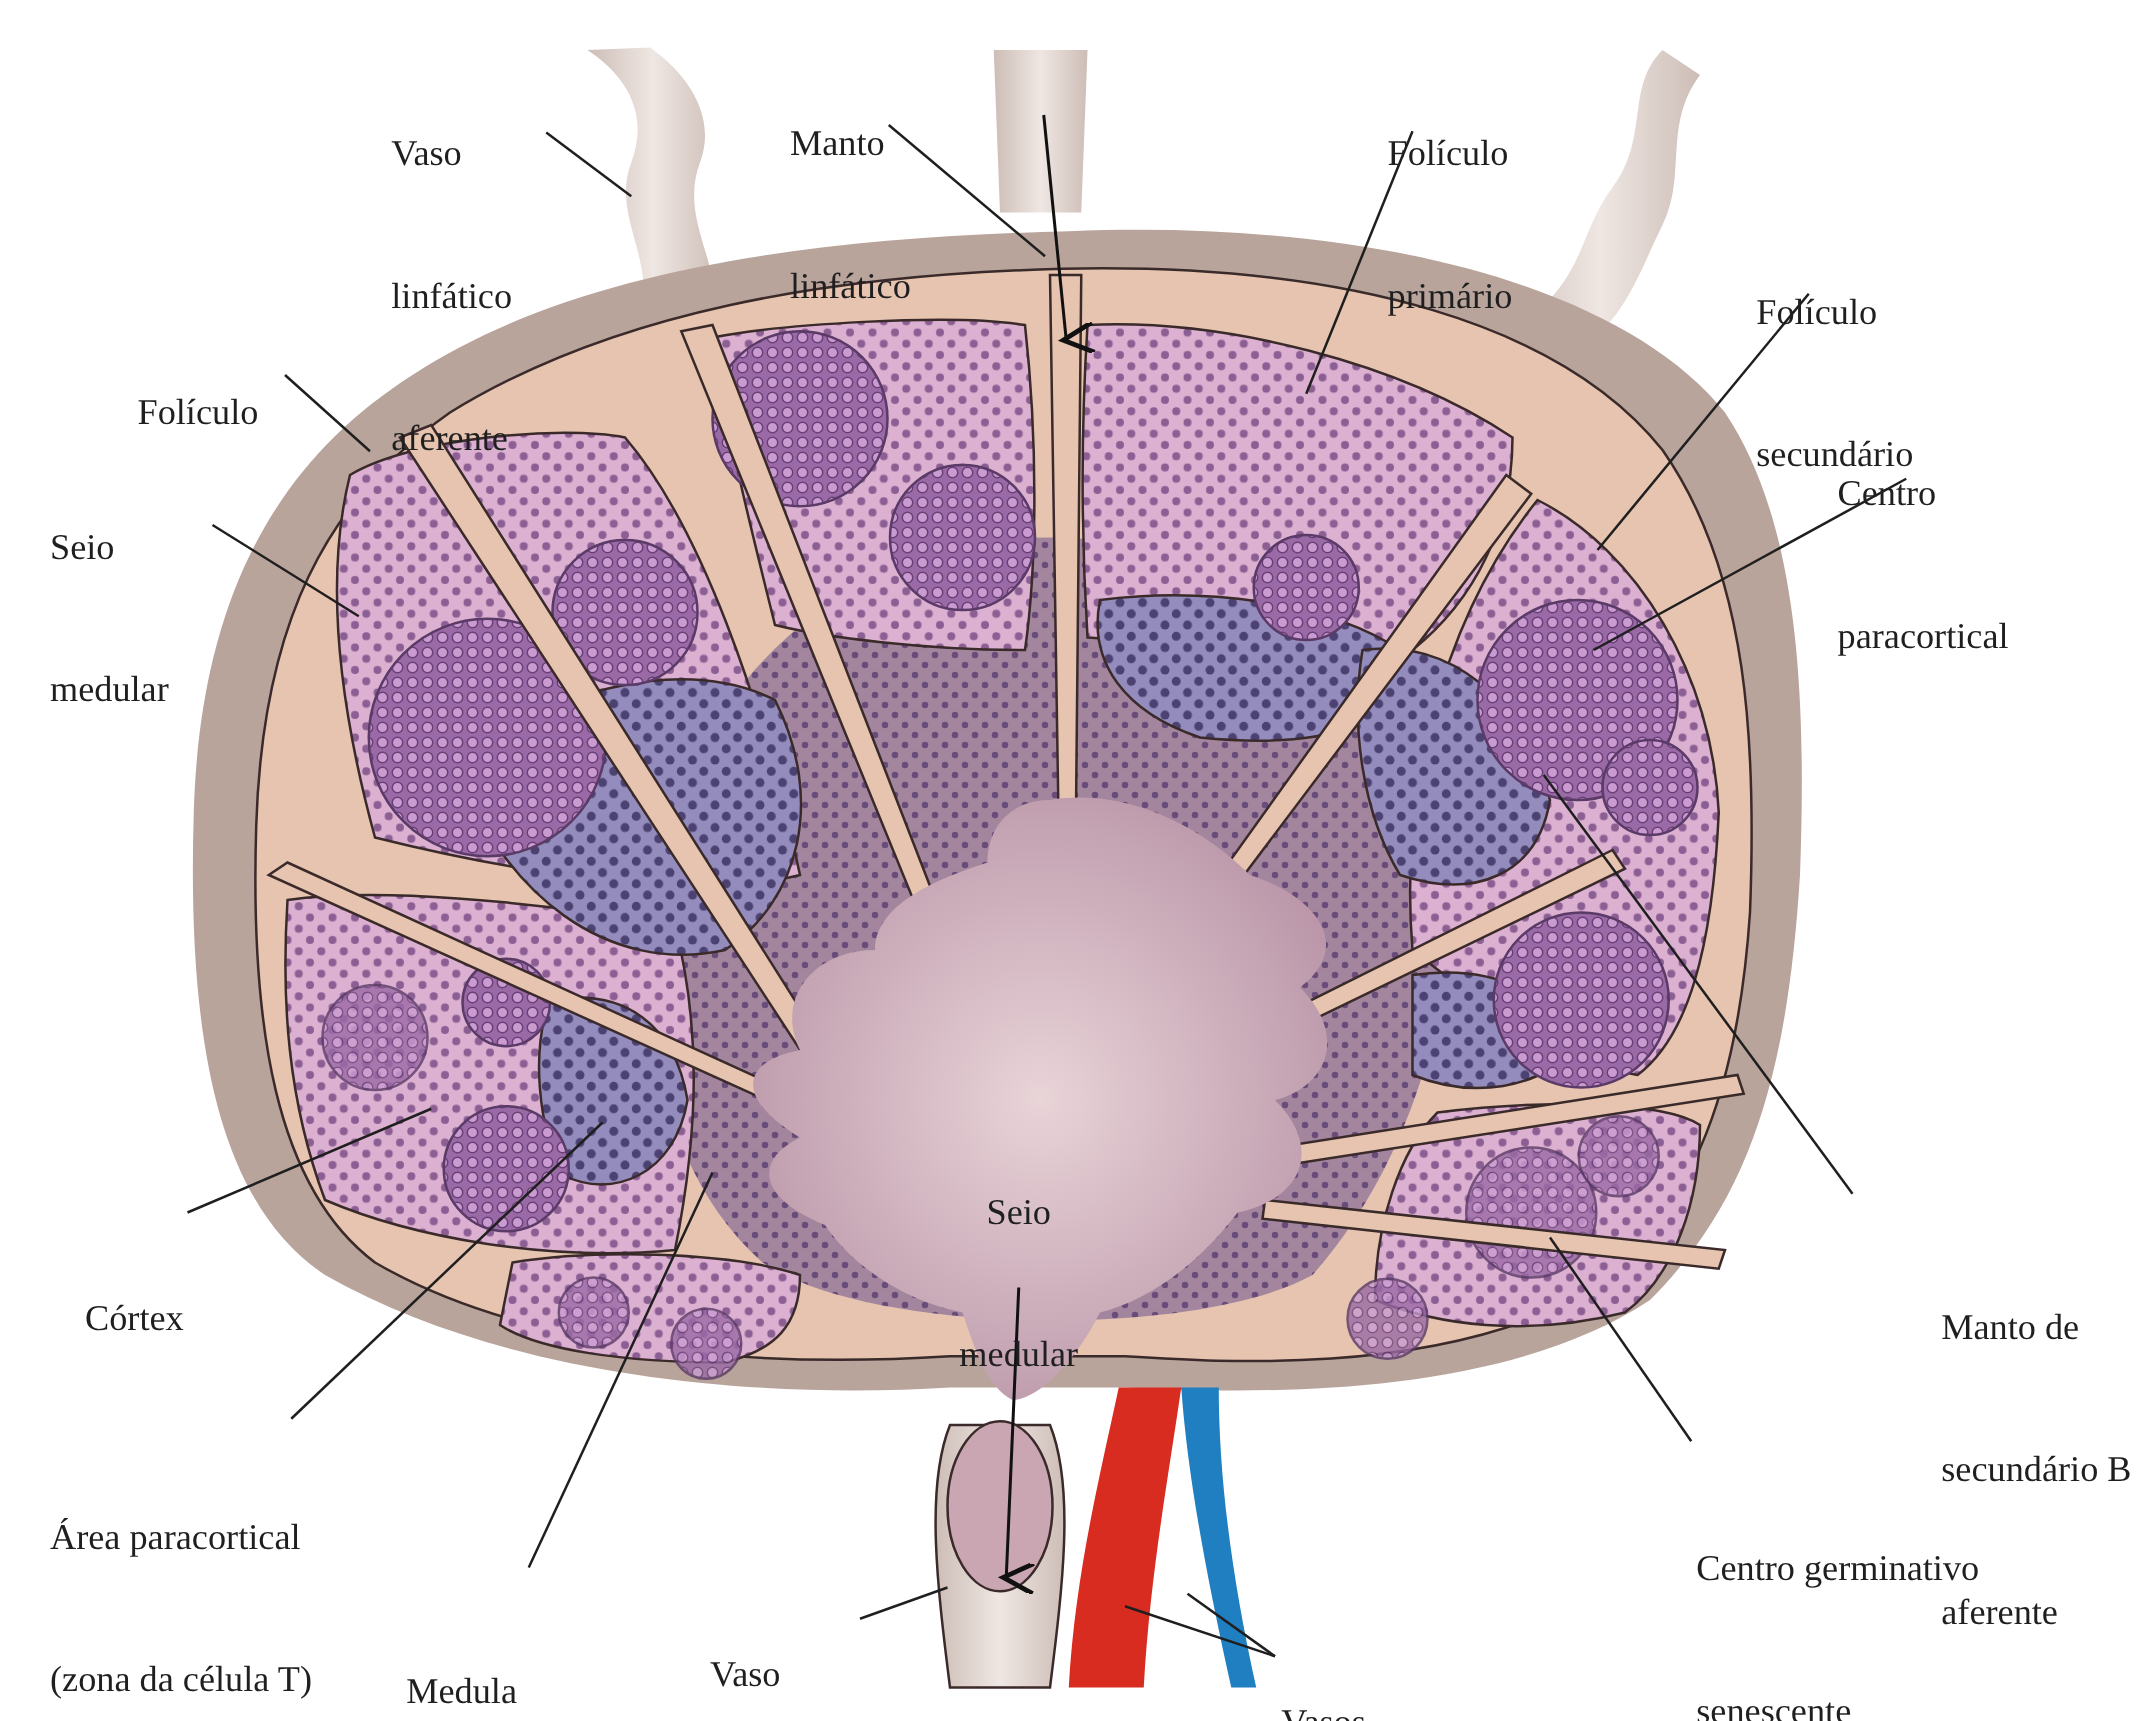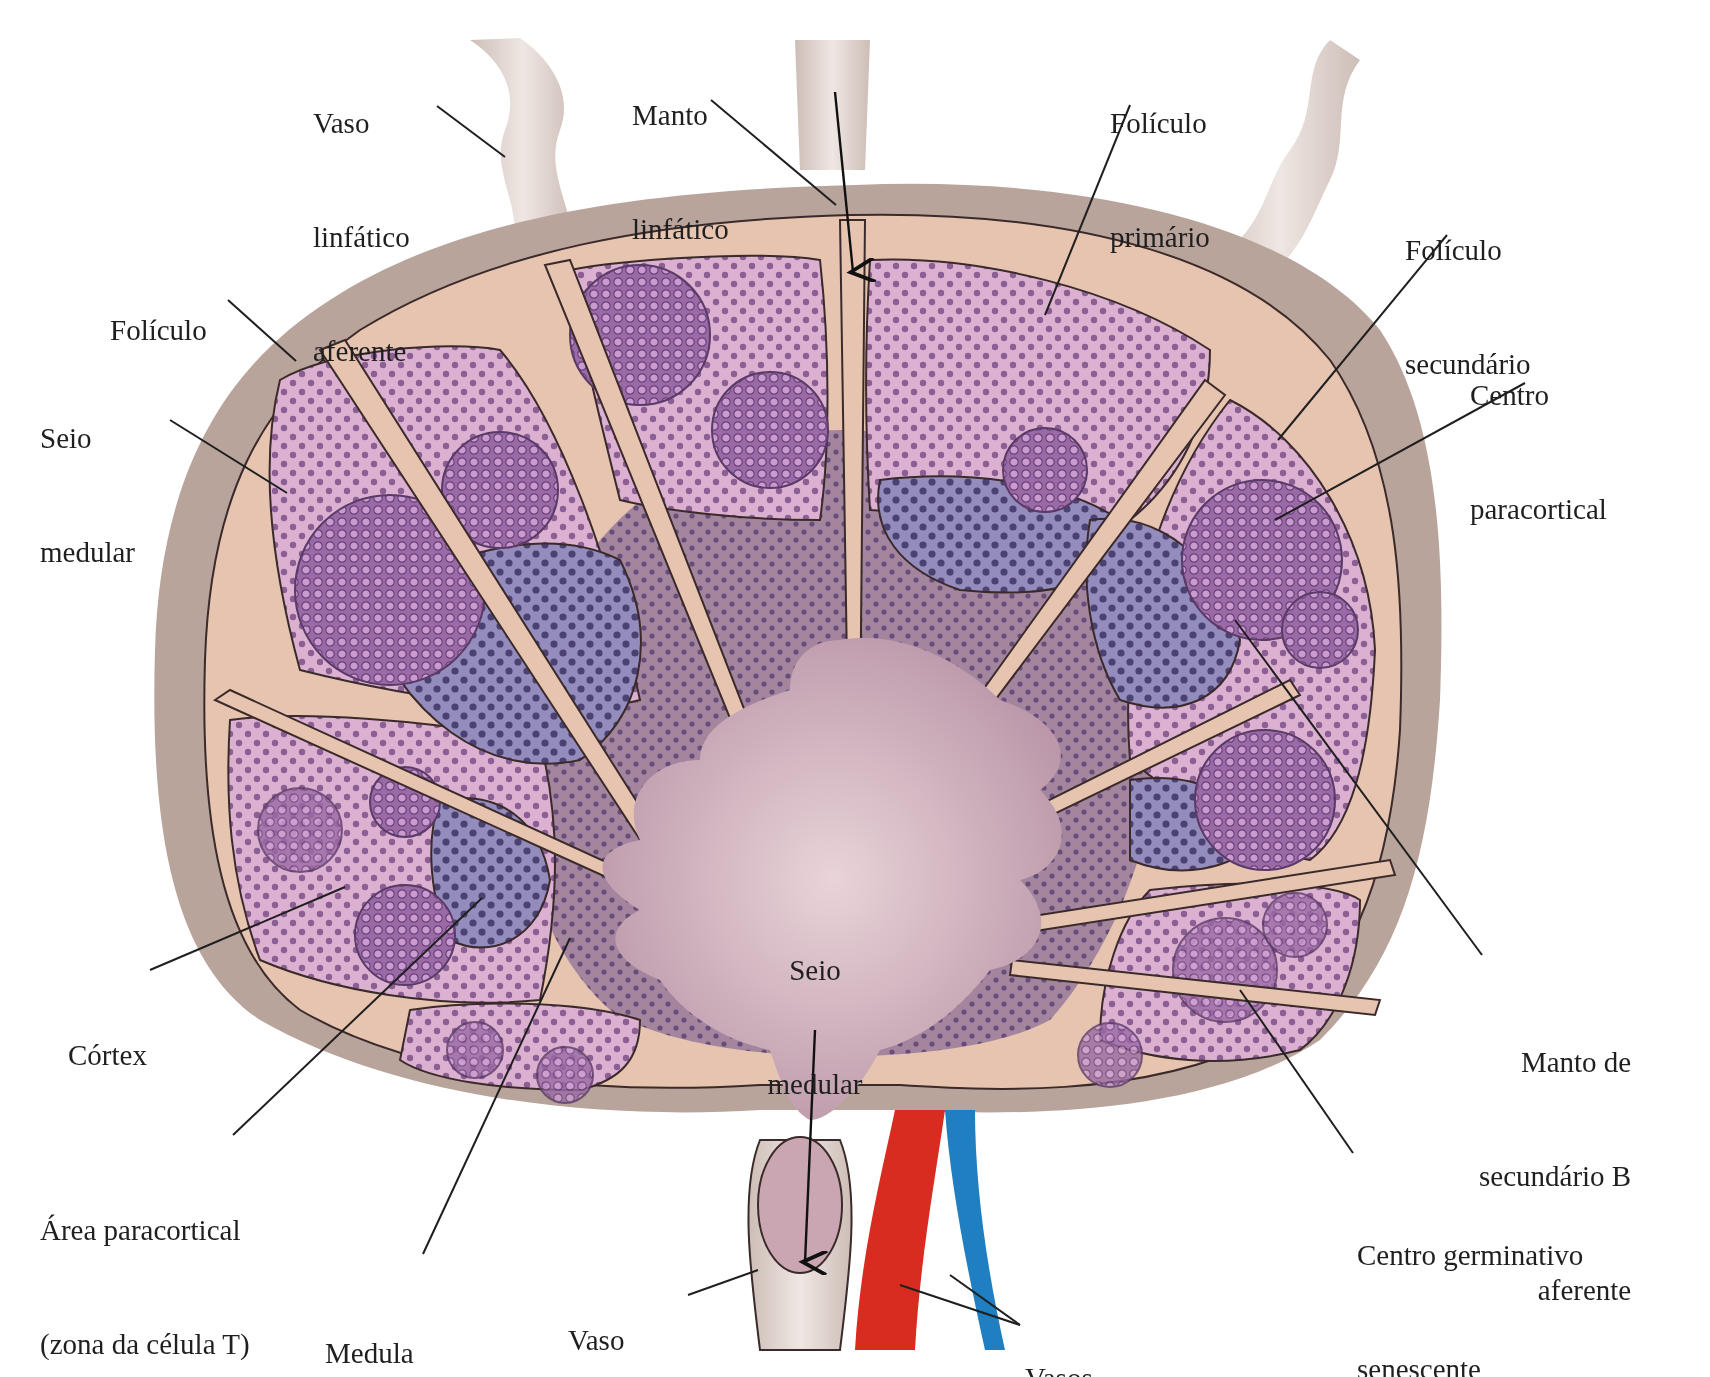--- a/index.html
+++ b/index.html
@@ -173,21 +173,21 @@
 </div>
 <div class="lbl" style="left:568px;top:1245px;">
   <span>Vaso</span>
   
   
 </div>
 <div class="lbl" style="left:1025px;top:1283px;">
   <span>Vasos</span>
   
 </div>
-<div class="lbl" style="left:1479px;top:967px;text-align:right;">
+<div class="lbl" style="left:1553px;top:967px;">
   <span>Manto de</span>
   <span>secundário B</span>
   <span>aferente</span>
 </div>
 <div class="lbl" style="left:1357px;top:1160px;">
   <span>Centro germinativo</span>
   <span>senescente</span>
 </div>
 
 </body></html>

